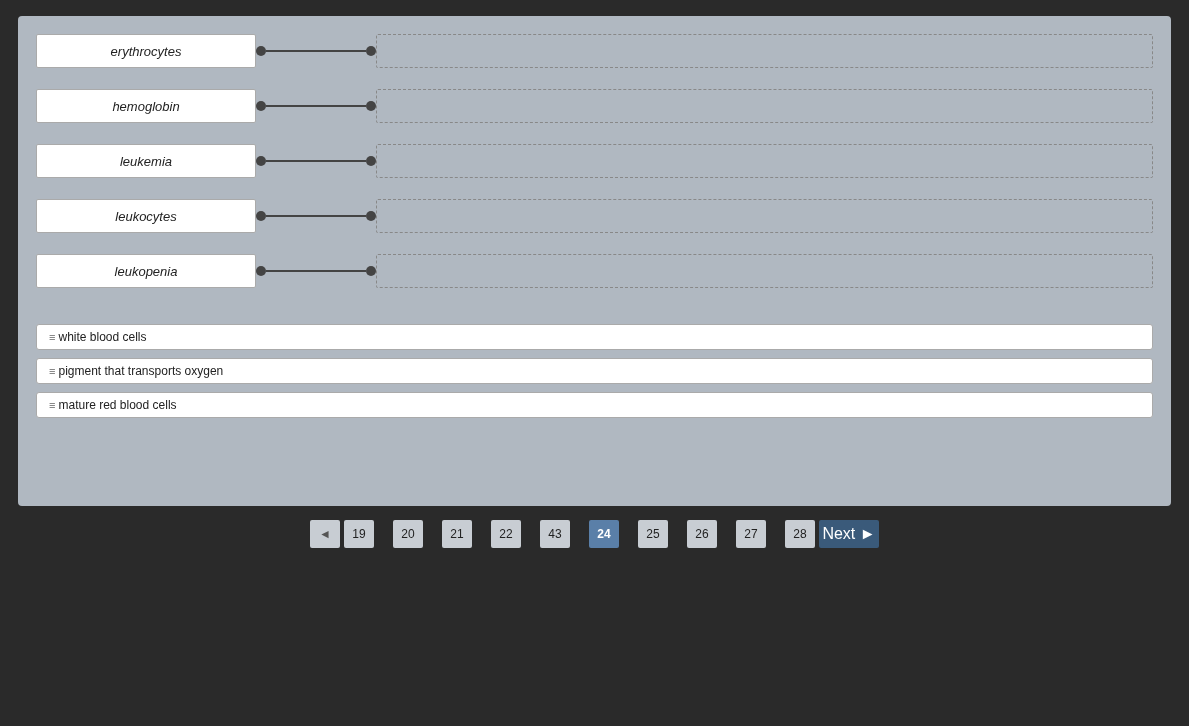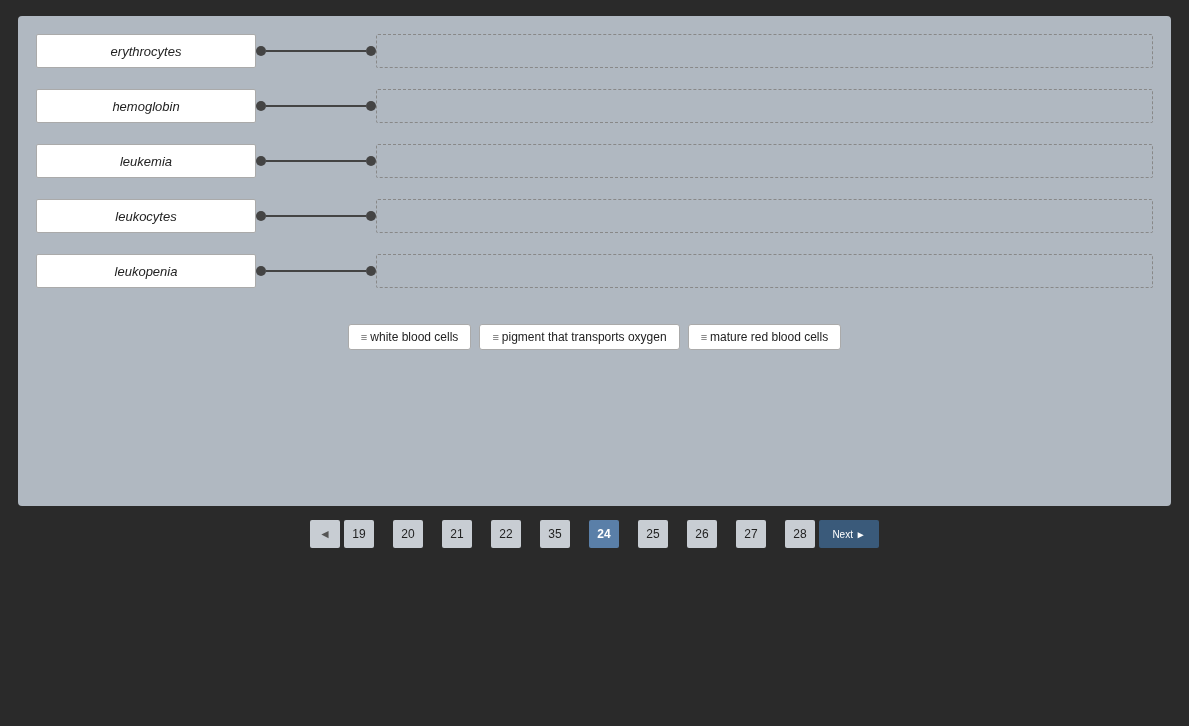--- a/index.html
+++ b/index.html
@@ -92,20 +92,21 @@
       min-height: 34px;
       margin-left: 0;
     }
     
     .options-area {
       margin-top: 24px;
       display: flex;
       flex-wrap: wrap;
       gap: 8px;
       justify-content: center;
+      flex-direction: column;
     }
     .option-tag {
       background: #fff;
       border: 1px solid #aaa;
       border-radius: 3px;
       padding: 5px 12px;
       font-size: 12px;
       cursor: pointer;
       white-space: nowrap;
     }
@@ -137,21 +138,21 @@
     }
     .page-btn.active {
       background: #5a7fa8;
       color: #fff;
       font-weight: bold;
     }
     .page-btn.nav {
       background: #3a5a7a;
       color: #fff;
       width: 60px;
-      font-size: 10px;
+      font-size: 16px;
     }
     .page-btn.prev-nav {
       background: #c8cdd3;
       color: #555;
       width: 30px;
     }
     .page-num-group {
       display: flex;
       gap: 19px;
     }
@@ -222,21 +223,21 @@
 </div>
 
 <div class="pagination-area">
 
 <button class="page-btn prev-nav">◄</button>
     <div class="page-num-group">
       <button class="page-btn">19</button>
       <button class="page-btn">20</button>
       <button class="page-btn">21</button>
       <button class="page-btn">22</button>
-      <button class="page-btn">35</button>
+      <button class="page-btn">43</button>
       <button class="page-btn active">24</button>
       <button class="page-btn">25</button>
       <button class="page-btn">26</button>
       <button class="page-btn">27</button>
       <button class="page-btn">28</button>
     </div>
     <button class="page-btn nav">Next ►</button>
   </div>
 
 </body></html>

